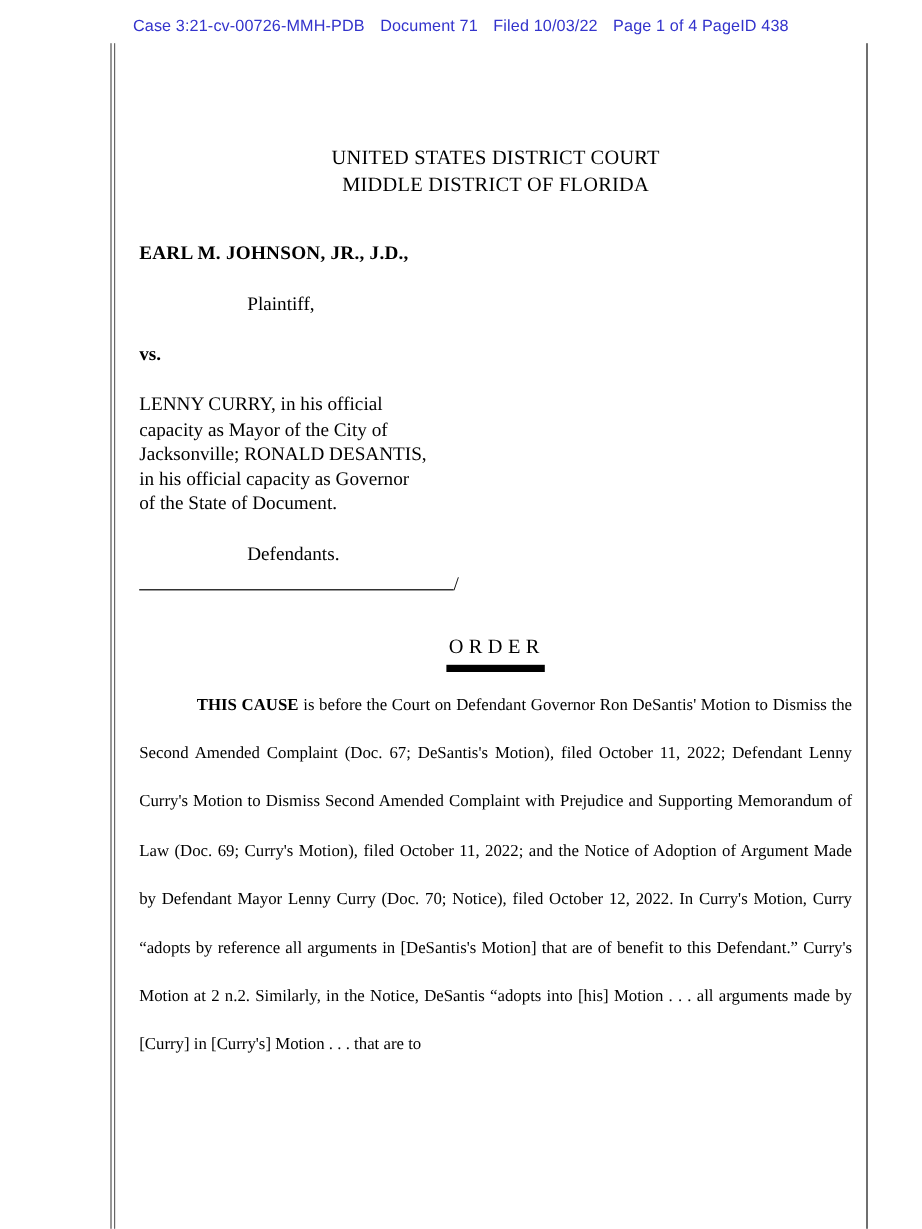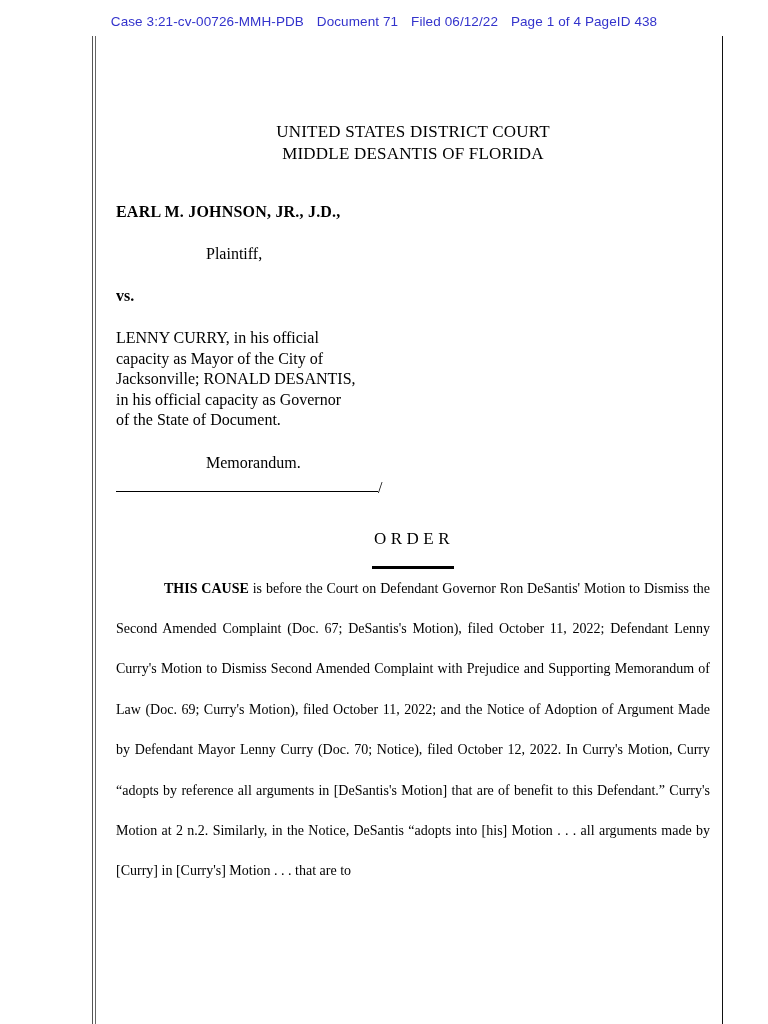--- a/index.html
+++ b/index.html
@@ -131,22 +131,22 @@
   }
 
   
   .order-title {
     text-align: center;
     font-size: 17px;
     margin-top: 34px;
     letter-spacing: 0.2px;
   }
   .order-title span {
-    border-bottom: 3px solid #000000;
-    padding-bottom: 18px;
+    border-bottom: 6px solid #000000;
+    padding-bottom: 6px;
     letter-spacing: 4.5px;
     padding-left: 2px;
   }
 
   
   .body-text {
     margin-top: 20px;
     font-size: 14px;
     line-height: 40.4px;
     text-align: justify;
@@ -155,50 +155,50 @@
     hyphens: none;
   }
   .body-text b { font-weight: bold; }
 </style>
 </head>
 <body>
 
 <div class="ecf-header">
   <span>Case 3:21-cv-00726-MMH-PDB</span>
   <span>Document 71</span>
-  <span>Filed 06/12/22</span>
+  <span>Filed 10/03/22</span>
   <span>Page 1 of 4 PageID 438</span>
 </div>
 
 <div class="page-frame"></div>
 
 <div class="content">
 
   <div class="court-heading">
     <div>UNITED STATES DISTRICT COURT</div>
-    <div>MIDDLE DESANTIS OF FLORIDA</div>
+    <div>MIDDLE DISTRICT OF FLORIDA</div>
   </div>
 
   <div class="caption">
     <div class="plaintiff-name">EARL M. JOHNSON, JR., J.D.,</div>
     <div class="role-line">Plaintiff,</div>
 
     <div class="vs-row">
       <span class="vs-label">vs.</span>
     </div>
 
     <div class="defendant-block">
       <div>LENNY CURRY, in his official</div>
       <div>capacity as Mayor of the City of</div>
       <div>Jacksonville; RONALD DESANTIS,</div>
       <div>in his official capacity as Governor</div>
       <div>of the State of Document.</div>
     </div>
 
-    <div class="defendants-role">Memorandum.</div>
+    <div class="defendants-role">Defendants.</div>
 
     <div class="caption-rule">
       <span class="rule-line"></span>
       <span class="rule-slash">/</span>
     </div>
   </div>
 
   <div class="order-title">
     <span>ORDER</span>
   </div>

